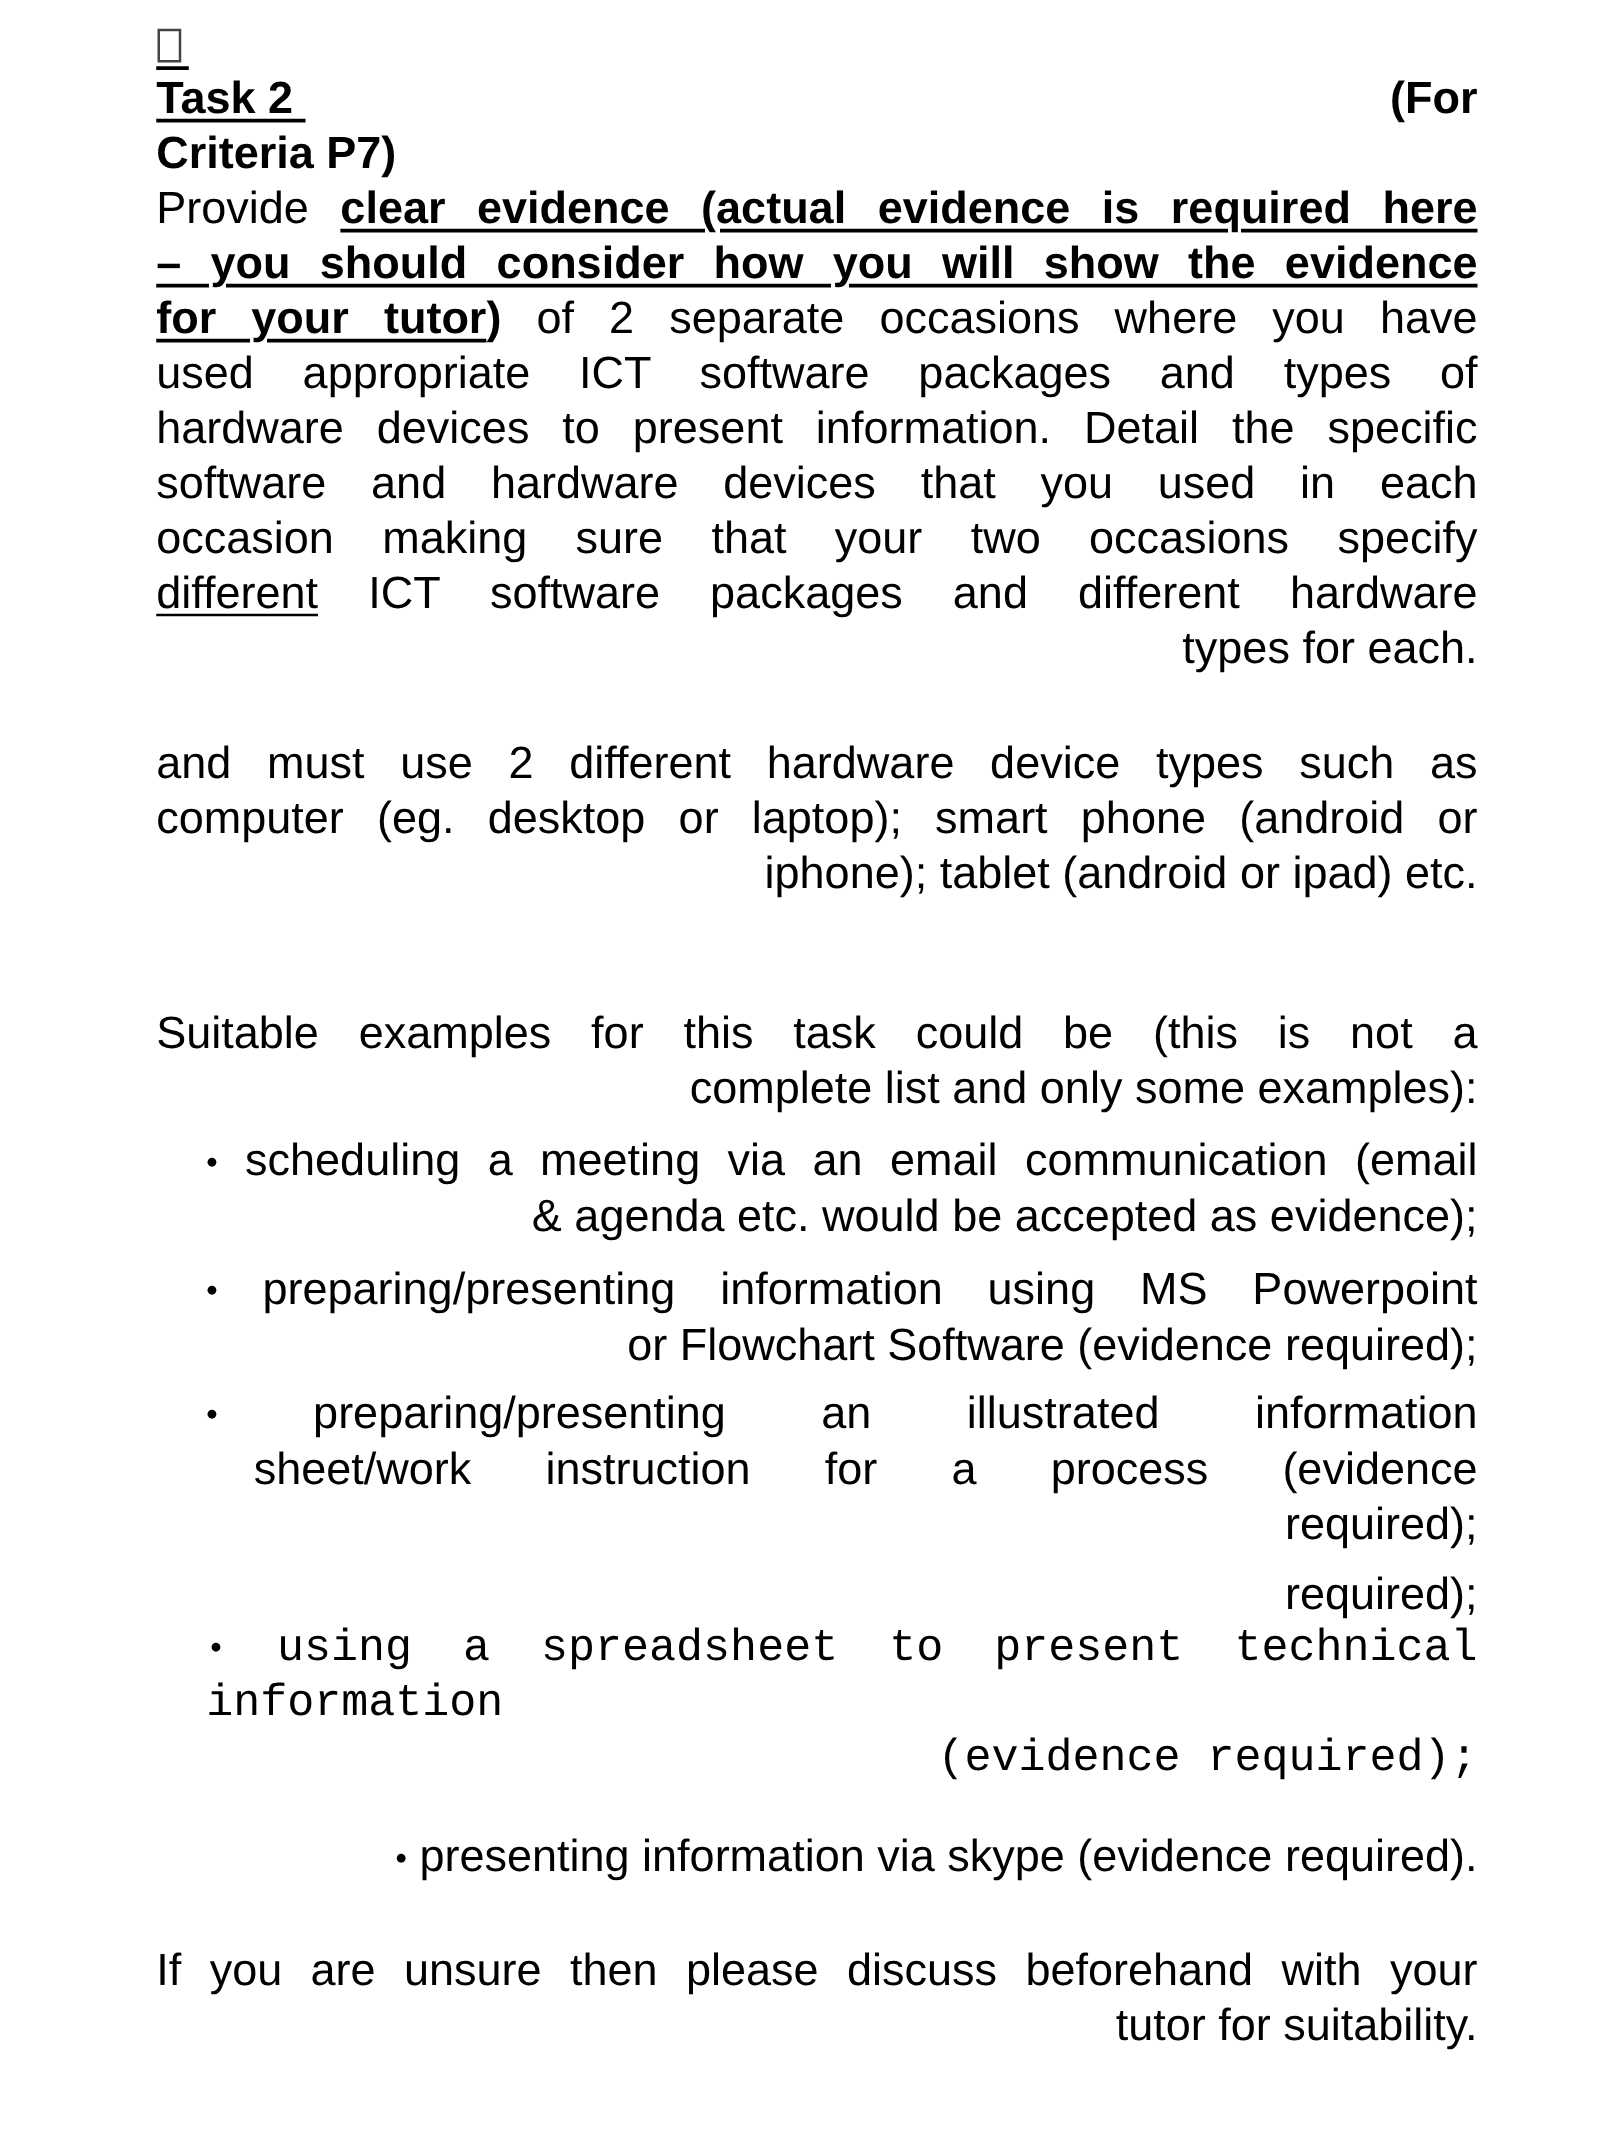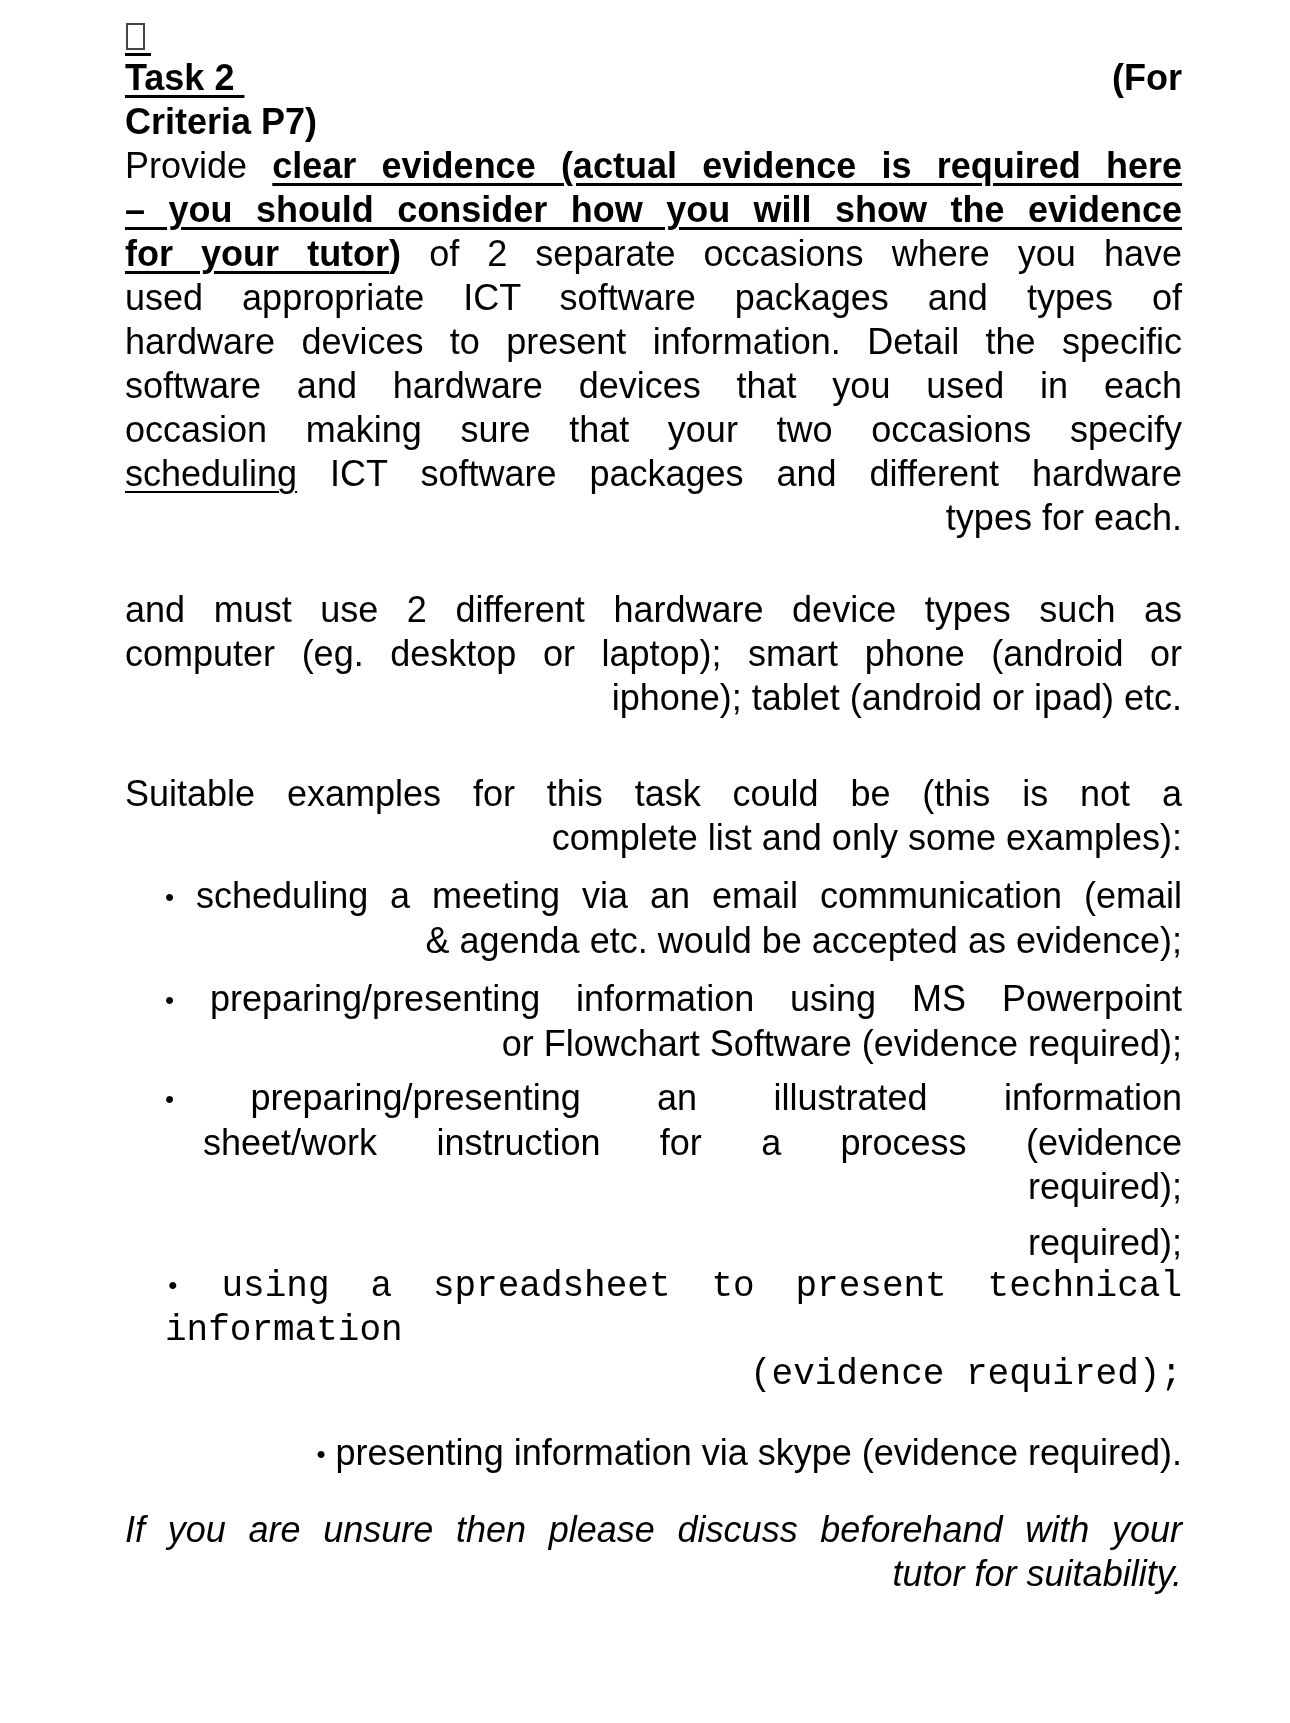--- a/index.html
+++ b/index.html
@@ -68,22 +68,22 @@
     min-height: 44px;
   }
   .title-left { white-space: pre; }
   .criteria-line {
     font-weight: bold;
     line-height: 44px;
     min-height: 44px;
   }
   
   .para-note { margin-top: 48px; }
-  .para-intro { margin-top: 52px; }
-  .para-closing { margin-top: 32px; font-style: italic; }
+  .para-intro { margin-top: 84px; }
+  .para-closing { margin-top: 46px; }
   
   .bullet-item { margin-top: 14px; }
   .bullet-item:nth-child(3) { margin-top: 10px; }
   .bullet-item:nth-child(4) { margin-top: 12px; }
   .bullet-item:nth-child(5) { margin-top: 0; font-family: Liberation Mono, monospace; }
   .bullet-item:nth-child(6) { margin-top: 34px; }
   .line.b-first { padding-left: 40px; }
   .line.wrap-ind { padding-left: 78px; }
   .dot {
     font-size: 26px;
@@ -109,21 +109,21 @@
   <div class="criteria-line">Criteria P7)</div>
 
   <div class="para para1">
       <div class="line j"><span class="st-normal">Provide </span><span class="st-bold-underline">clear evidence (actual evidence is required here</span></div>
       <div class="line j"><span class="st-bold-underline">– you should consider how you will show the evidence</span></div>
       <div class="line j"><span class="st-bold-underline">for your tutor</span><span class="st-bold">)</span><span class="st-normal"> of 2 separate occasions where you have</span></div>
       <div class="line j"><span class="st-normal">used appropriate ICT software packages and types of</span></div>
       <div class="line j"><span class="st-normal">hardware devices to present information. Detail the specific</span></div>
       <div class="line j"><span class="st-normal">software and hardware devices that you used in each</span></div>
       <div class="line j"><span class="st-normal">occasion making sure that your two occasions specify</span></div>
-      <div class="line j"><span class="st-underline">scheduling</span><span class="st-normal"> ICT software packages and different hardware</span></div>
+      <div class="line j"><span class="st-underline">different</span><span class="st-normal"> ICT software packages and different hardware</span></div>
       <div class="line"><span class="st-normal">types for each.</span></div>
     </div>
 
   <div class="para para-note">
       <div class="line j"><span class="st-normal">and must use 2 different hardware device types such as</span></div>
       <div class="line j"><span class="st-normal">computer (eg. desktop or laptop); smart phone (android or</span></div>
       <div class="line"><span class="st-normal">iphone); tablet (android or ipad) etc.</span></div>
     </div>
 
   <div class="para para-intro">

